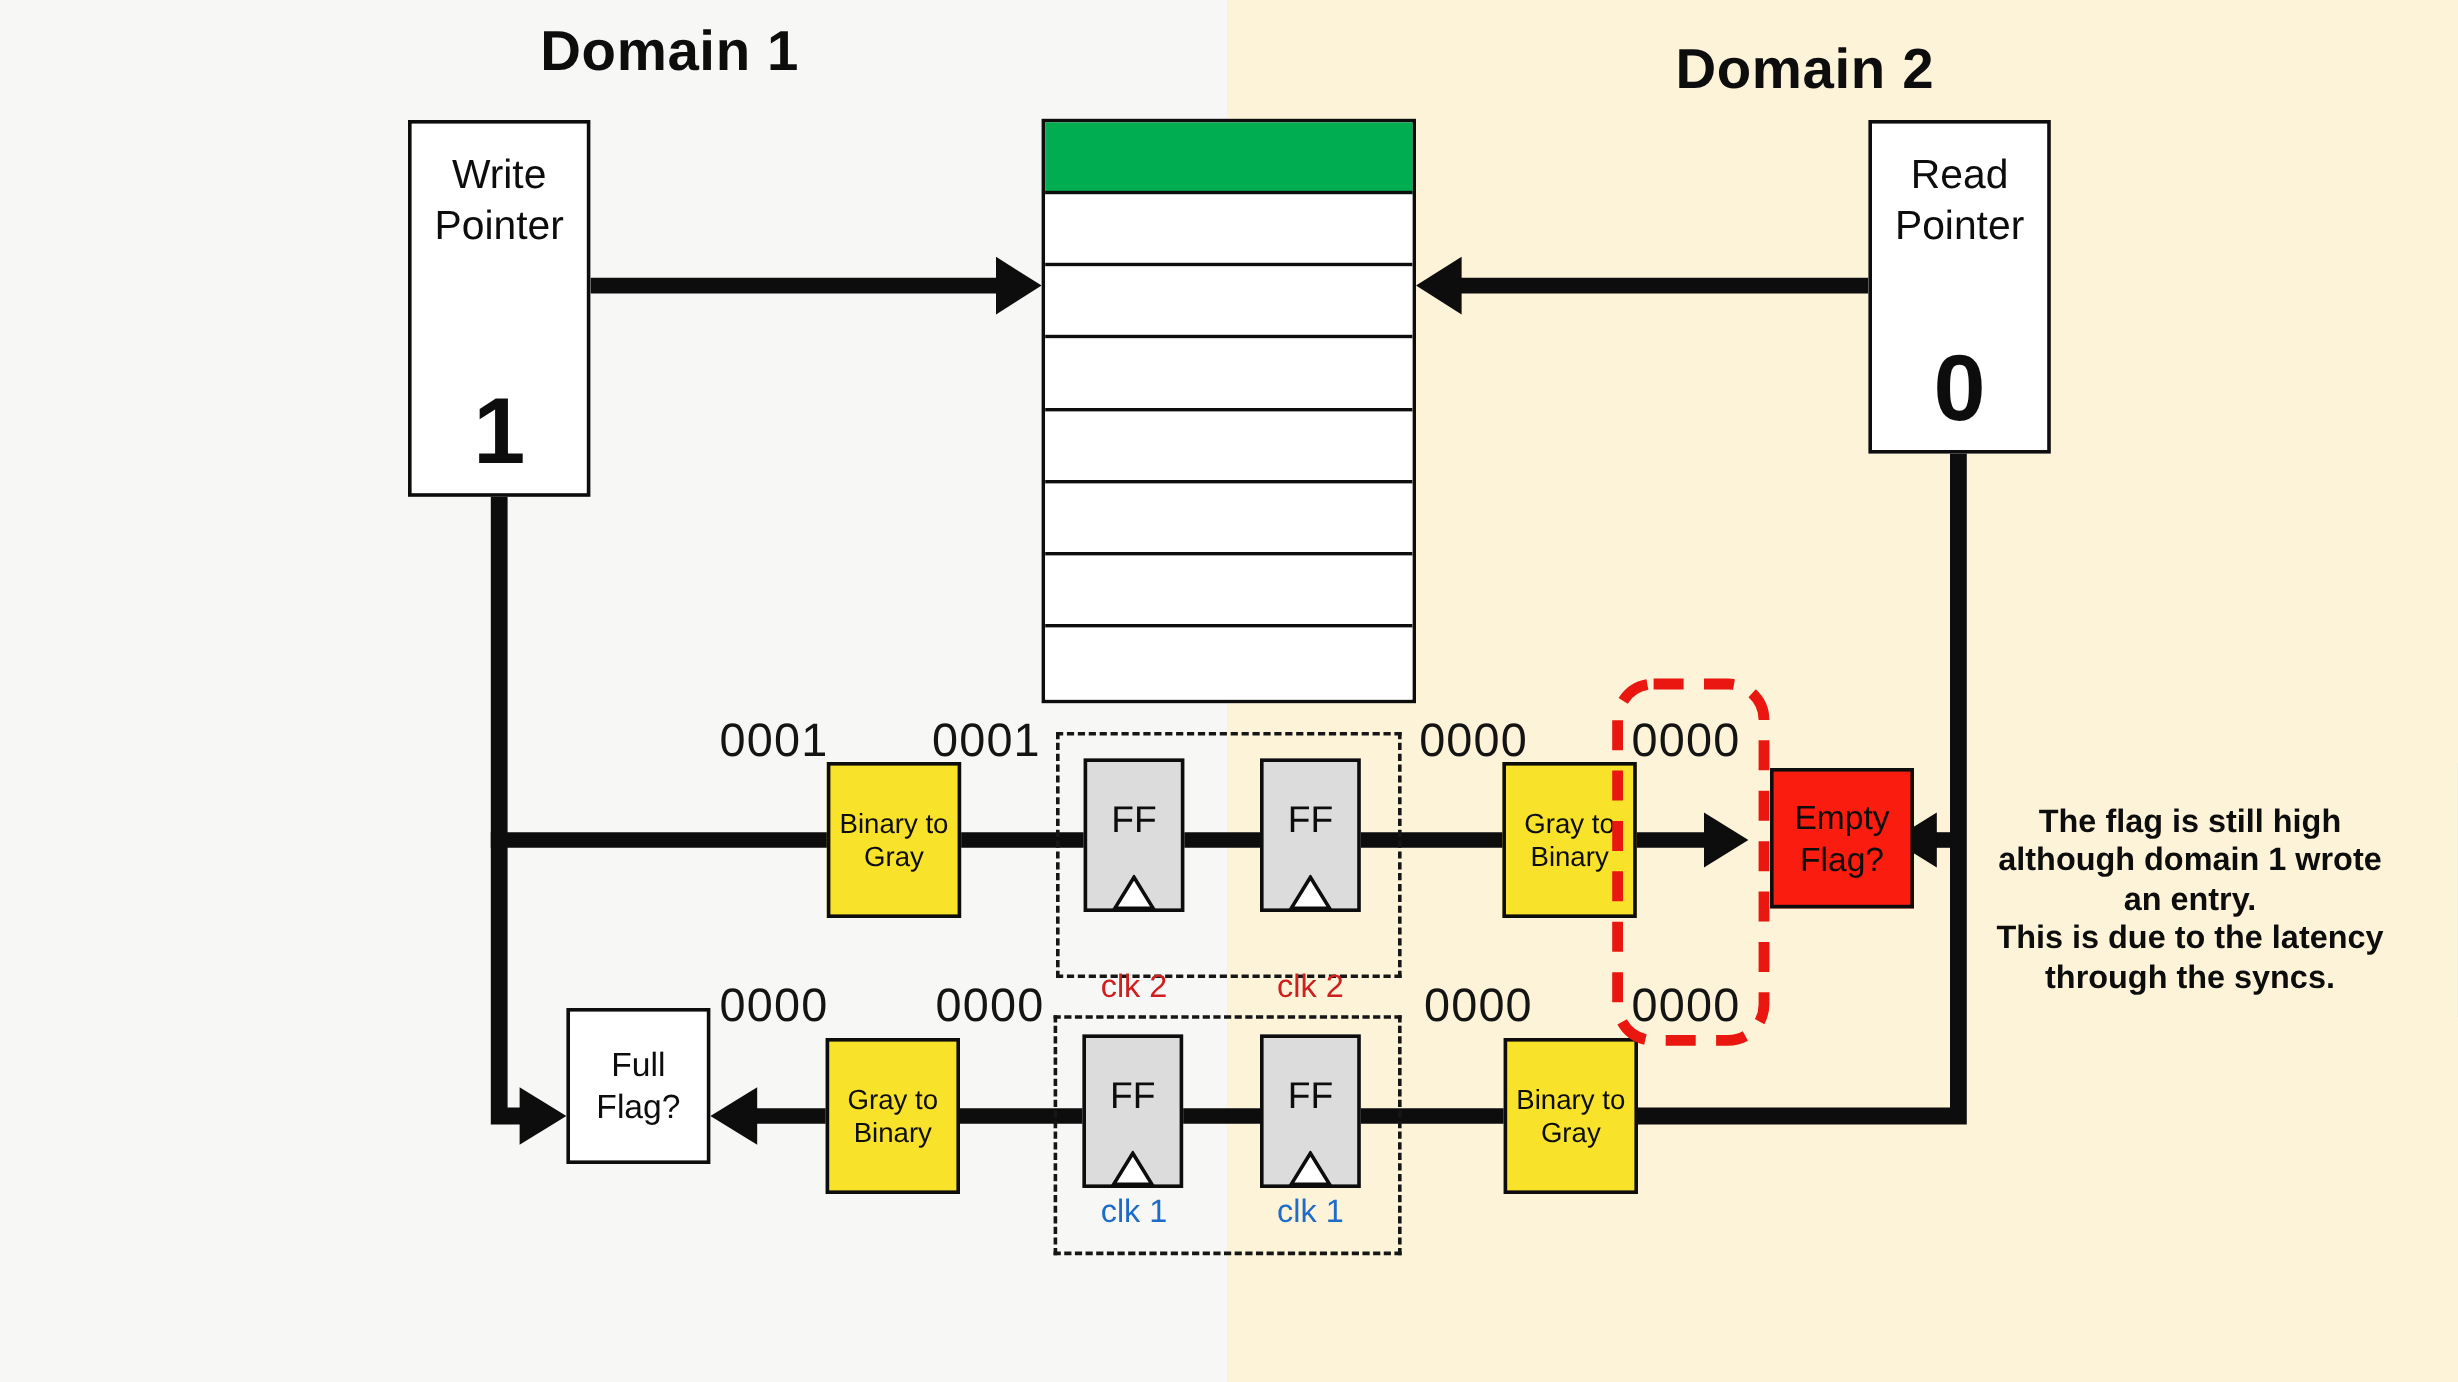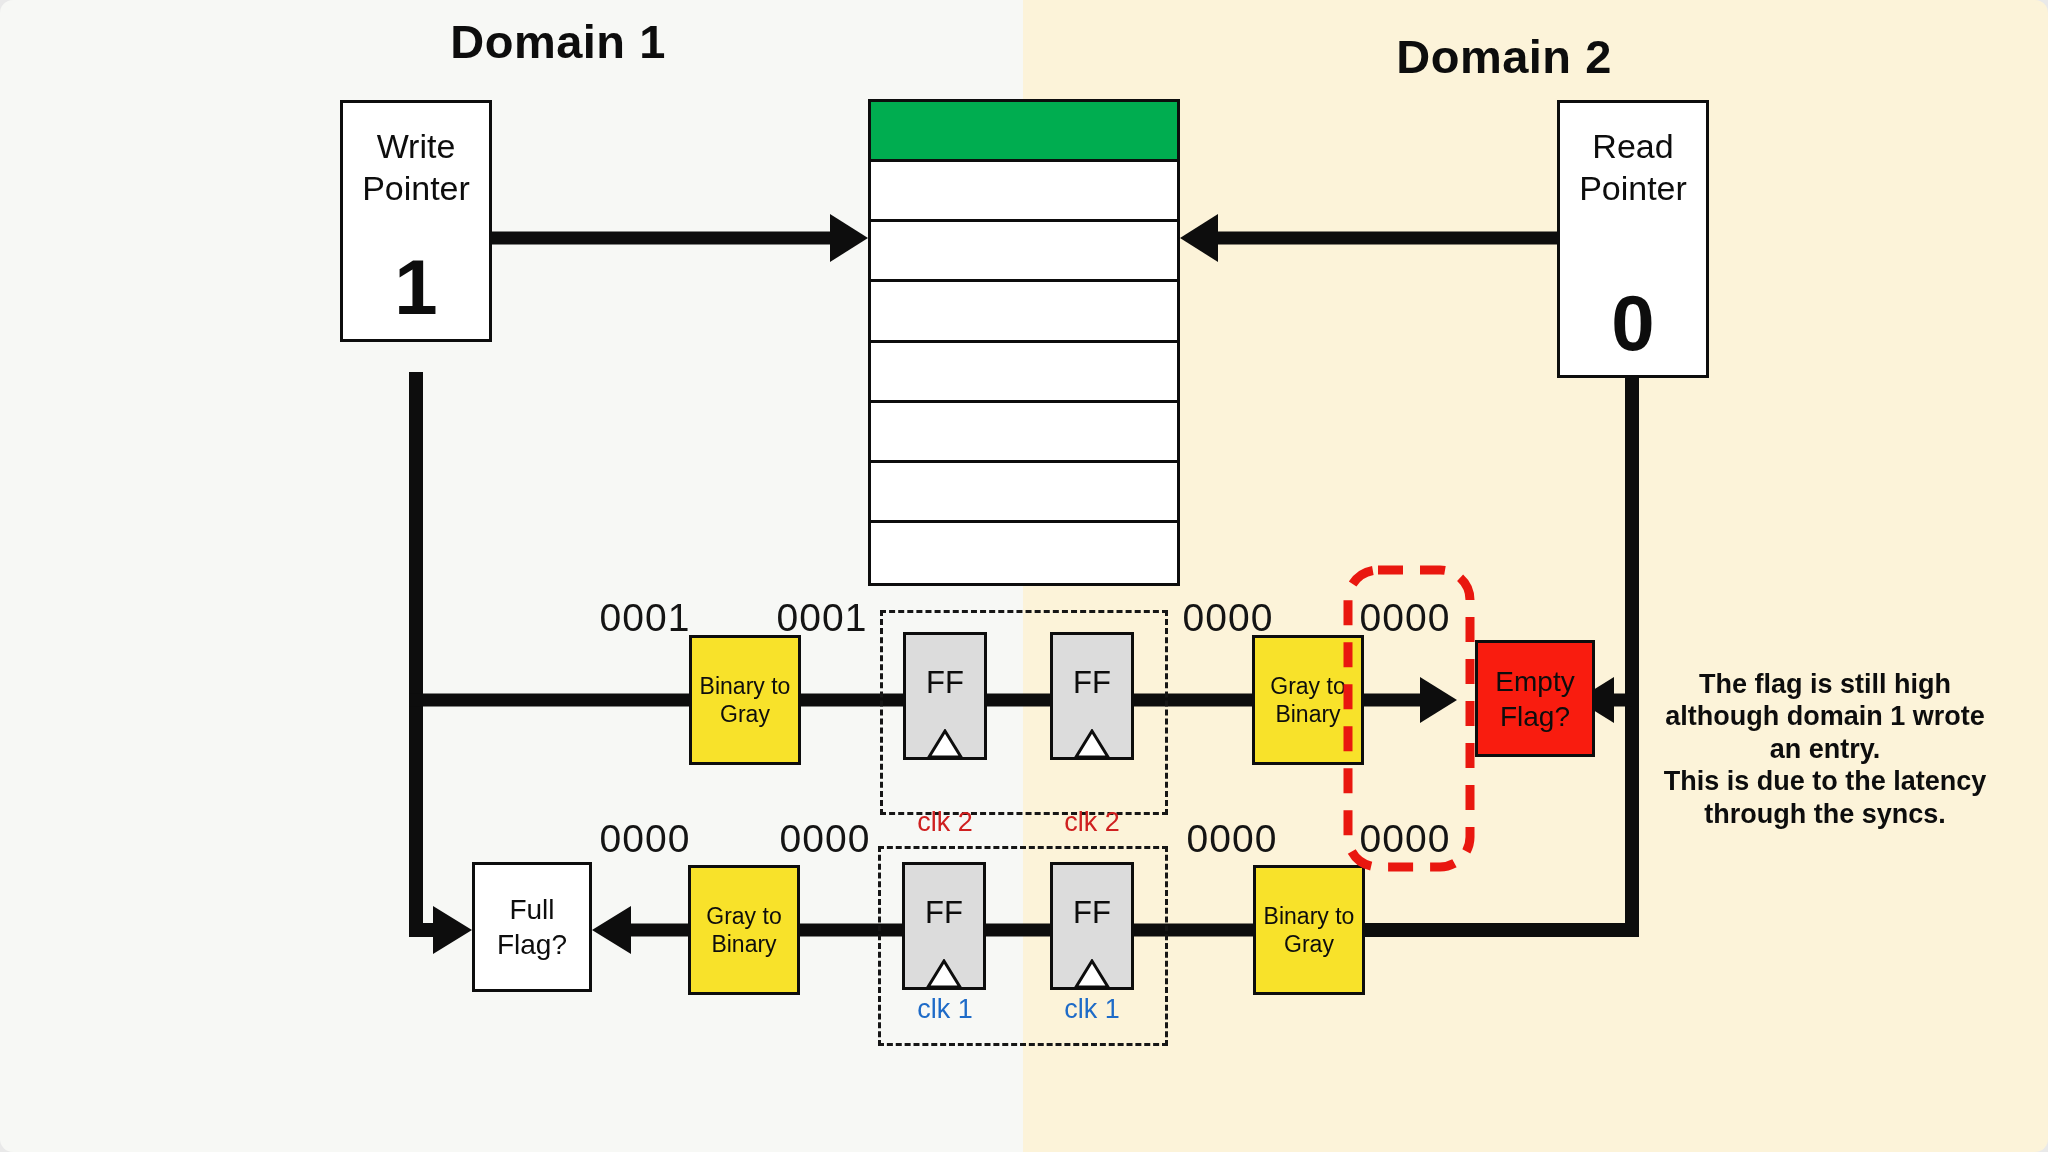--- a/index.html
+++ b/index.html
@@ -1,18 +1,18 @@
 <!DOCTYPE html>
 <html><head>
 <meta charset="utf-8">
 <style>
   html,body{margin:0;padding:0;background:#e9e9e9;}
   .stage{
     position:relative;width:2048px;height:1152px;overflow:hidden;
-    font-family:"Liberation Sans", sans-serif;color:#0d0d0d;border-radius:13px;
+    font-family:"Liberation Sans", sans-serif;color:#0d0d0d;
     --line:#0d0d0d;
   }
   .bg{position:absolute;top:0;height:1152px;}
   .title{position:absolute;transform:translateX(-50%);font-size:47px;font-weight:800;letter-spacing:.5px;}
   .box{position:absolute;box-sizing:border-box;border:3px solid var(--line);
        display:flex;align-items:center;justify-content:center;text-align:center;background:#ffffff;}
   .pre{white-space:pre-line;}
   .pointer-box{flex-direction:column;justify-content:flex-start;}
   .pointer-label{margin-top:22px;font-size:34px;line-height:1.24;}
   .pointer-value{position:absolute;bottom:6px;left:0;right:0;font-size:78px;font-weight:800;}
@@ -76,21 +76,21 @@
         <path d="M905 930 H797" stroke-width="13" fill="none"></path>
         <path d="M691 930 H630" stroke-width="13" fill="none"></path>
         <polygon points="592,930 631,906 631,954" stroke="none"></polygon>
       </g>
     </g>
   </svg>
 
   <div class="title" style="left:558px;top:14px;">Domain 1</div>
   <div class="title" style="left:1504px;top:29px;">Domain 2</div>
 
-  <div class="box pointer-box" style="left:340px;top:100px;width:152px;height:242px;">
+  <div class="box pointer-box" style="left:340px;top:100px;width:152px;height:314px;">
     <div class="pointer-label pre">Write
 Pointer</div>
     <div class="pointer-value">1</div>
   </div>
   <div class="box pointer-box" style="left:1557px;top:100px;width:152px;height:278px;">
     <div class="pointer-label pre">Read
 Pointer</div>
     <div class="pointer-value">0</div>
   </div>
 
@@ -131,21 +131,21 @@
   <div class="dashed-box" style="left:880px;top:610px;width:288px;height:205px;"></div>
 
   <div class="clk clk2" style="left:945px;top:772px;">clk 2</div>
   <div class="clk clk2" style="left:1092px;top:772px;">clk 2</div>
 
   <div class="lbl" style="left:645px;top:596px;">0001</div>
   <div class="lbl" style="left:822px;top:596px;">0001</div>
   <div class="lbl" style="left:1228px;top:596px;">0000</div>
   <div class="lbl" style="left:1405px;top:596px;">0000</div>
 
-  <div class="box flag pre" style="left:472px;top:862px;width:120px;height:130px;">Full
+  <div class="box flag pre" style="left:472px;top:840px;width:120px;height:130px;">Full
 Flag?</div>
 
   <div class="box conv pre" style="left:688px;top:865px;width:112px;height:130px;">Gray to
 Binary</div>
 
   <div class="box ff" style="left:902px;top:862px;width:84px;height:128px;">
     <span>FF</span>
     <svg width="44" height="30">
       <polygon points="22,2 38,28 6,28" fill="#ffffff" stroke="#0d0d0d" stroke-width="3"></polygon>
     </svg>

